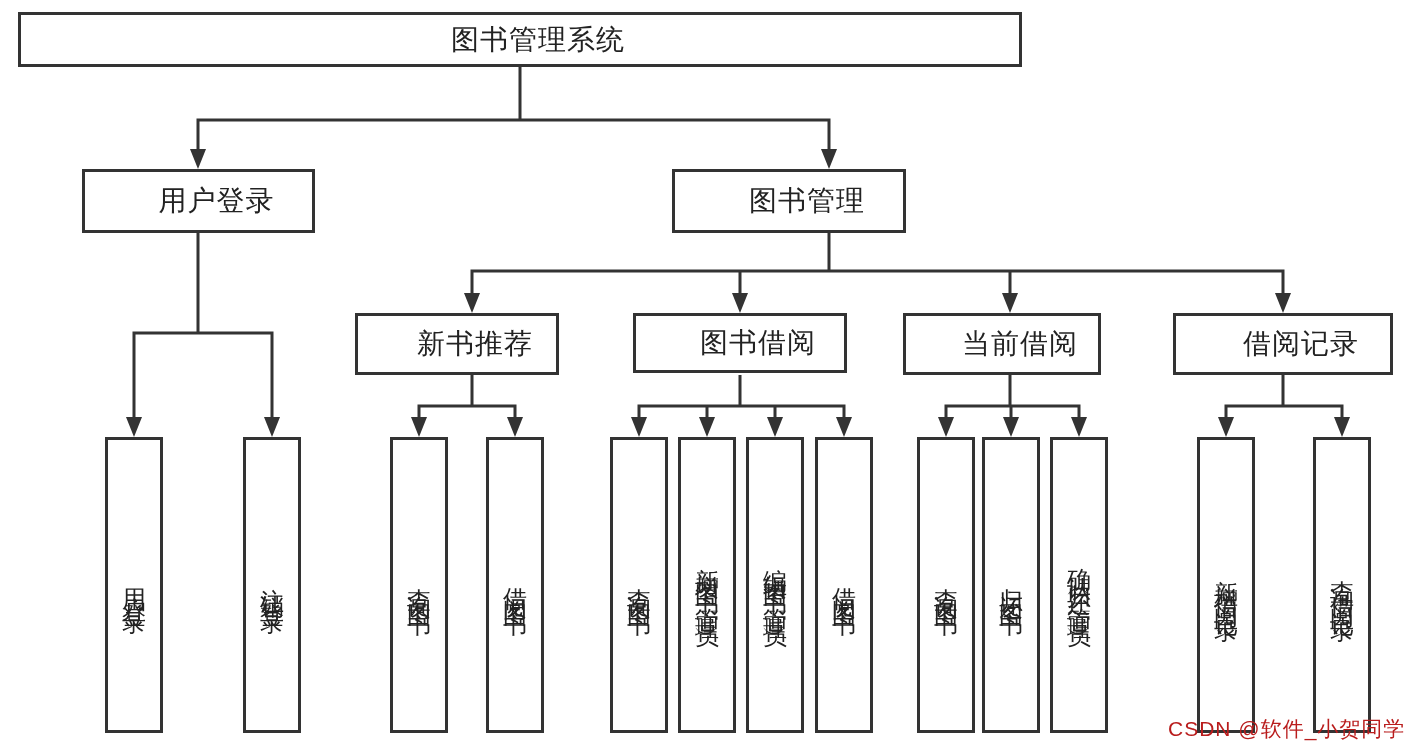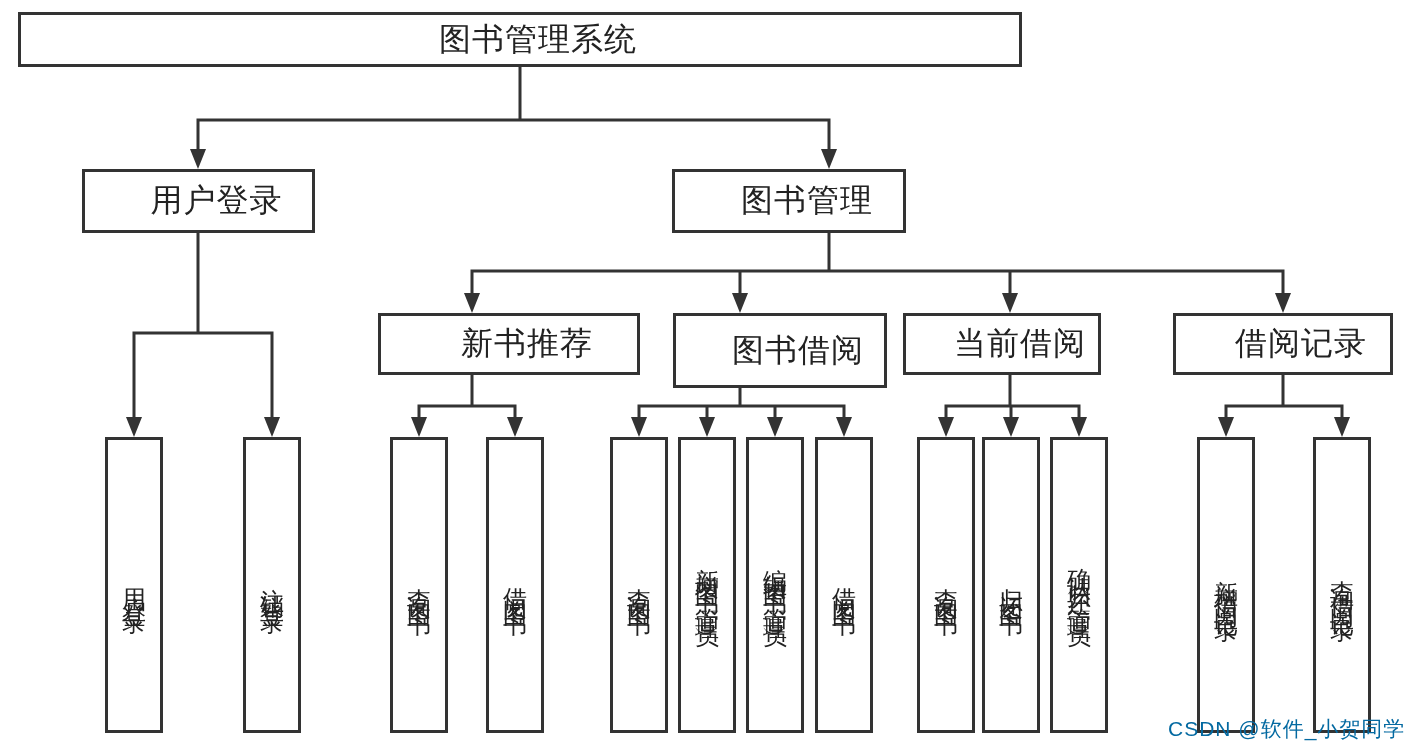--- a/index.html
+++ b/index.html
@@ -15,33 +15,33 @@
     position:absolute;
     background:#ffffff;
     border:3px solid #333333;
     box-sizing:border-box;
     display:flex;
     align-items:center;
     justify-content:center;
     color:#222222;
     z-index:2;
   }
-  .h{font-size:32px;letter-spacing:1px;white-space:nowrap;padding-left:36px;}
+  .h{font-size:28px;letter-spacing:1px;white-space:nowrap;padding-left:36px;}
   .v{
     writing-mode:vertical-rl;
     font-size:24px;
     letter-spacing:8px;
     line-height:1;
   }
   
   .n-root        {left:18px;  top:12px;  width:1004px; height:55px;}
   .n-user-login  {left:82px;  top:169px; width:233px;  height:64px;}
   .n-book-mgmt   {left:672px; top:169px; width:234px;  height:64px;}
-  .n-new-rec     {left:378px; top:313px; width:262px;  height:62px;font-family:Liberation Mono, monospace;}
-  .n-book-borrow {left:633px; top:313px; width:214px;  height:75px;margin-left:40px;}
+  .n-new-rec     {left:355px; top:313px; width:204px;  height:62px;font-family:Liberation Mono, monospace;}
+  .n-book-borrow {left:633px; top:313px; width:214px;  height:60px;}
   .n-cur-borrow  {left:903px; top:313px; width:198px;  height:62px;}
   .n-borrow-rec  {left:1173px;top:313px; width:220px;  height:62px;}
   
   .leaf{top:437px;width:58px;height:296px;}
   .l-ul-login   {left:105px;}
   .l-ul-logout  {left:243px;}
   .l-rec-query  {left:390px;}
   .l-rec-borrow {left:486px;}
   .l-bb-query   {left:610px;}
   .l-bb-add     {left:678px;}
@@ -49,21 +49,21 @@
   .l-bb-borrow  {left:815px;}
   .l-cb-query   {left:917px;}
   .l-cb-return  {left:982px;}
   .l-cb-confirm {left:1050px;}
   .l-br-add     {left:1197px;}
   .l-br-query   {left:1313px;}
   .watermark{
     position:absolute;
     left:1168px;top:715px;
     font-size:21px;
-    color:#0369a1;
+    color:#b91c1c;
     letter-spacing:1px;
     white-space:nowrap;
     z-index:3;
   }
 </style>
 </head>
 <body>
 
 <div class="canvas">
 

